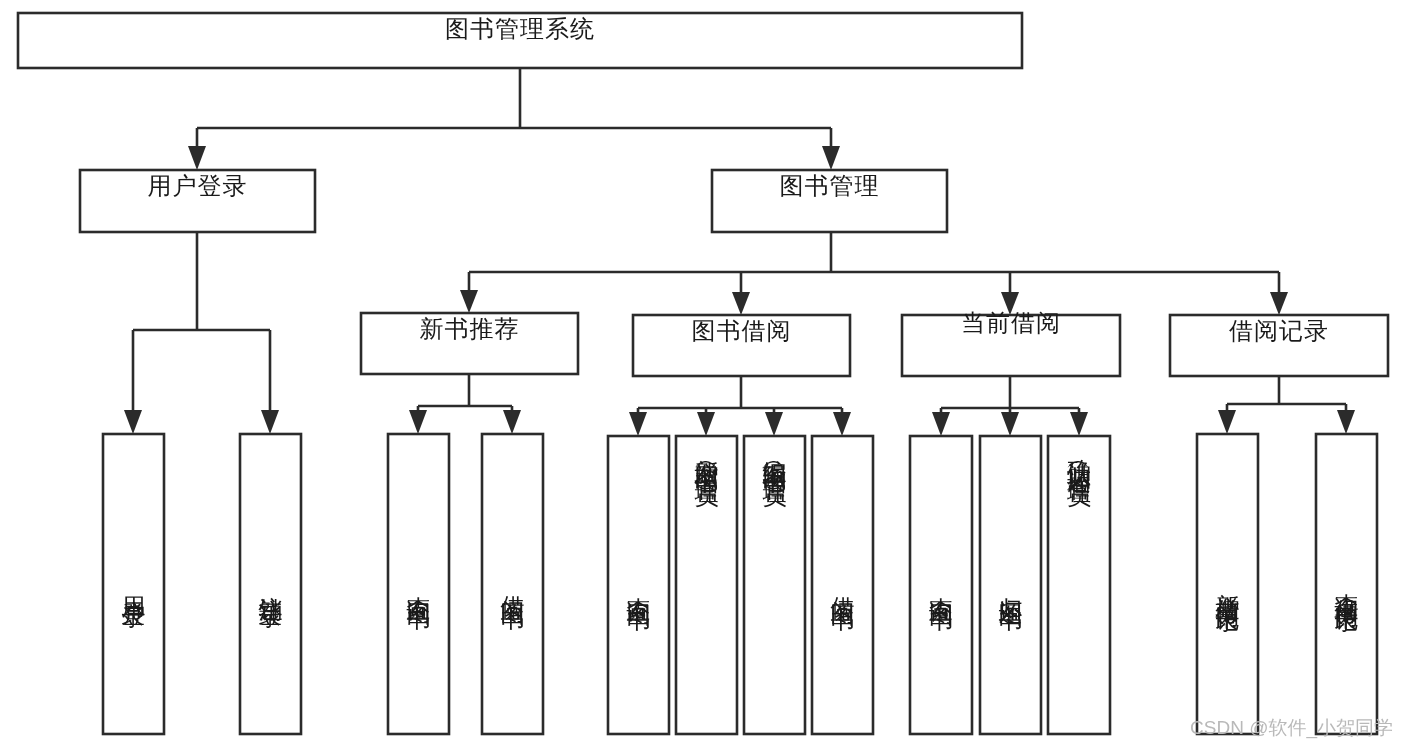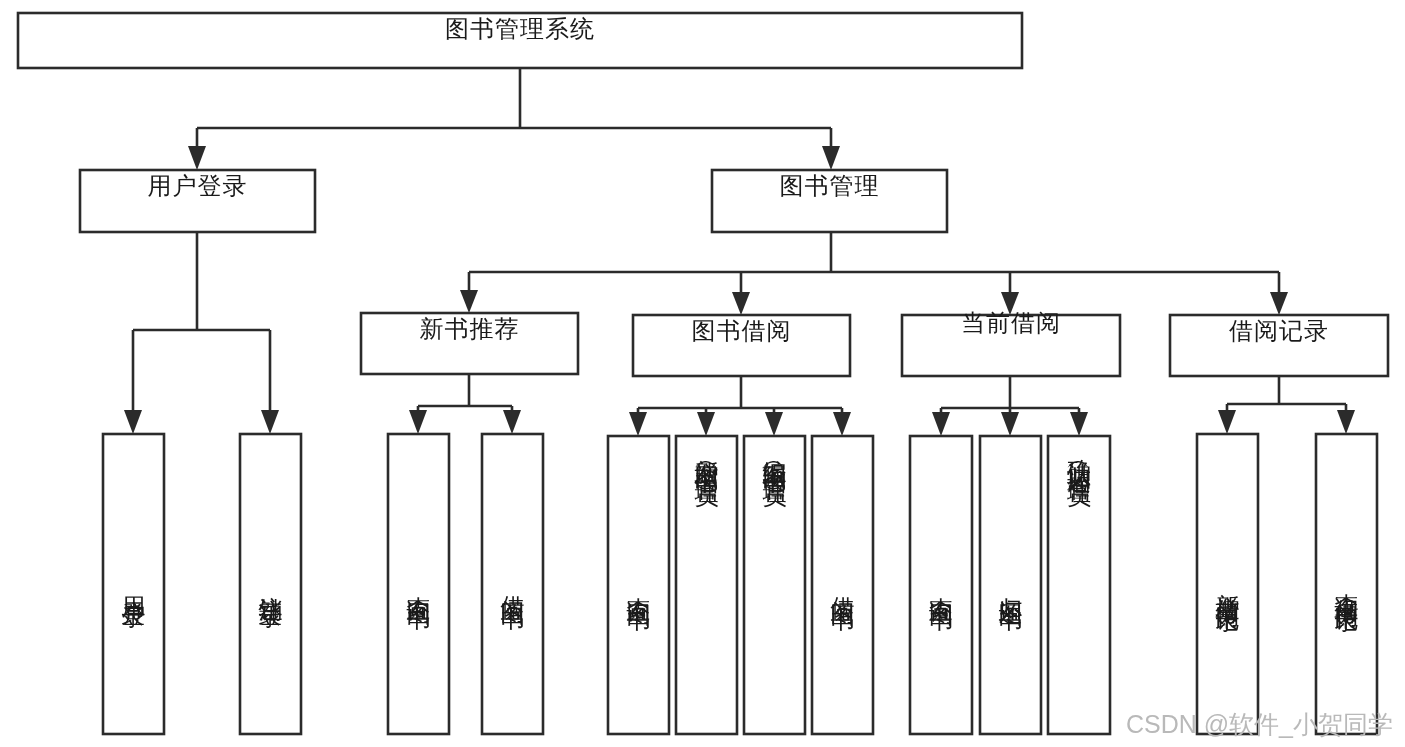--- a/index.html
+++ b/index.html
@@ -69,21 +69,21 @@
     font-size: 24px;
     color: #1a1a1a;
     white-space: nowrap;
     letter-spacing: 1px;
   }
   .watermark {
     position: absolute;
     right: 12px;
     bottom: 6px;
     font-family: "Liberation Sans", "DejaVu Sans", sans-serif;
-    font-size: 25px;
+    font-size: 19px;
     color: #b9b9b9;
     white-space: nowrap;
     pointer-events: none;
   }
 </style>
 </head>
 <body>
 
 <div id="diagram-root">
 

